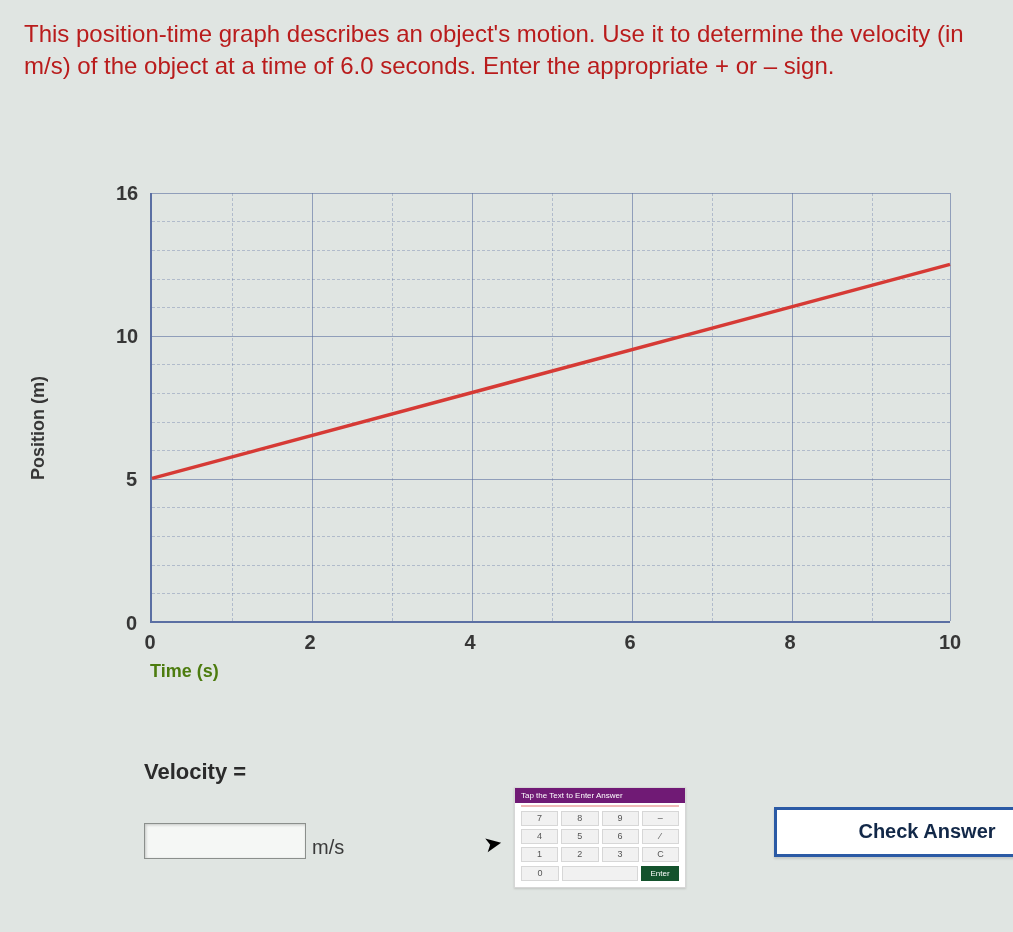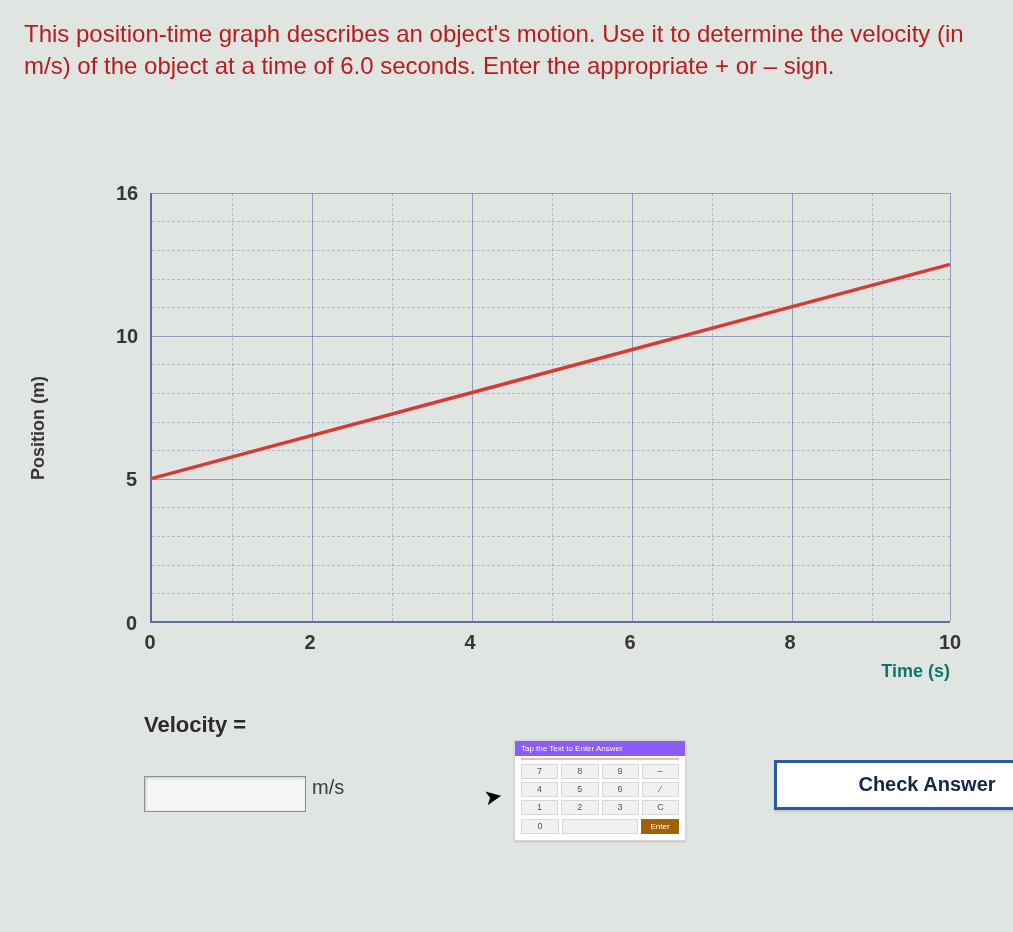--- a/index.html
+++ b/index.html
@@ -7,34 +7,34 @@
   .prompt{font-size:24px;line-height:1.35;color:#b91c1c;filter:blur(.3px)}
   .chart-area{position:relative;margin-top:110px;margin-left:60px;width:880px;height:470px}
   .ylabel{position:absolute;left:-46px;top:50%;transform:translate(-50%,-50%) rotate(-90deg);font-size:18px;font-weight:700;color:#363636;white-space:nowrap}
   .plot{position:absolute;left:66px;top:0;width:800px;height:430px;border-left:2px solid #5b6fa3;border-bottom:2px solid #5b6fa3;box-sizing:border-box}
   .plot .grid-v{position:absolute;top:0;bottom:0;border-left:1px solid rgba(90,110,160,.6)}
   .plot .grid-v.minor{border-left:1px dashed rgba(90,110,160,.35)}
   .plot .grid-h{position:absolute;left:0;right:0;border-top:1px solid rgba(90,110,160,.6)}
   .plot .grid-h.minor{border-top:1px dashed rgba(90,110,160,.35)}
   .tick-y{position:absolute;left:32px;font-size:20px;font-weight:700;color:#363636;transform:translateY(-50%)}
   .tick-x{position:absolute;top:438px;font-size:20px;font-weight:700;color:#363636;transform:translateX(-50%)}
-  .xlabel{position:absolute;left:66px;width:800px;top:468px;text-align:right;font-size:18px;font-weight:700;color:#0f766e}
+  .xlabel{position:absolute;left:66px;width:800px;top:468px;text-align:left;font-size:18px;font-weight:700;color:#4d7c0f}
   .dataline{position:absolute;left:0;top:0;width:100%;height:100%;overflow:visible}
-  .answer-row{position:relative;margin-top:49px;margin-left:120px;height:120px}
+  .answer-row{position:relative;margin-top:96px;margin-left:120px;height:120px}
   .vel-label{font-size:22px;font-weight:700;color:#2b2b2b}
-  .ans-input-wrap{position:absolute;left:0;top:64px;display:flex;align-items:flex-start;gap:6px}
+  .ans-input-wrap{position:absolute;left:0;top:64px;display:flex;align-items:flex-end;gap:6px}
   .ans-input{width:160px;height:34px;background:#f5f7f5;border:1.5px solid #8b8f8c;box-shadow:inset 1px 1px 3px rgba(0,0,0,.2)}
   .unit{font-size:20px;color:#3a3a3a}
   .keypad{position:absolute;left:370px;top:28px;width:170px;background:#fff;border:1px solid #d6d6d6;box-shadow:0 1px 2px rgba(0,0,0,.15)}
-  .kp-header{background:#8b5cf6;color:#fff;font-size:8px;padding:3px 6px;white-space:nowrap;overflow:hidden}
+  .kp-header{background:#701a75;color:#fff;font-size:8px;padding:3px 6px;white-space:nowrap;overflow:hidden}
   .kp-hr{height:2px;background:#d63a35;margin:2px 6px 4px 6px;opacity:.35}
   .kp-grid{display:grid;grid-template-columns:repeat(4,1fr);gap:3px;padding:0 6px 4px 6px}
   .kp-btn{background:#f1f1f1;border:1px solid #d7d7d7;font-size:9px;color:#555;text-align:center;padding:2px 0;line-height:1}
   .kp-bottom{display:grid;grid-template-columns:1fr 2fr 1fr;gap:3px;padding:0 6px 6px 6px}
-  .kp-enter{background:#a16207;color:#fff;font-size:8px;text-align:center;padding:3px 0}
+  .kp-enter{background:#14532d;color:#fff;font-size:8px;text-align:center;padding:3px 0}
   .check-btn{position:absolute;left:630px;top:48px;width:300px;height:44px;border:3px solid #2b5aa5;background:#fff;color:#122848;font-size:20px;font-weight:700;display:flex;align-items:center;justify-content:center;box-shadow:0 2px 2px rgba(0,0,0,.12)}
   .cursor{position:absolute;left:340px;top:72px;font-size:22px;color:#000;transform:rotate(-10deg)}
 </style>
 </head>
 <body>
 
 <div class="page">
   <div class="prompt">This position-time graph describes an object's motion. Use it to determine the velocity (in m/s) of the object at a time of 6.0 seconds. Enter the appropriate + or – sign.</div>
 
   <div class="chart-area">

